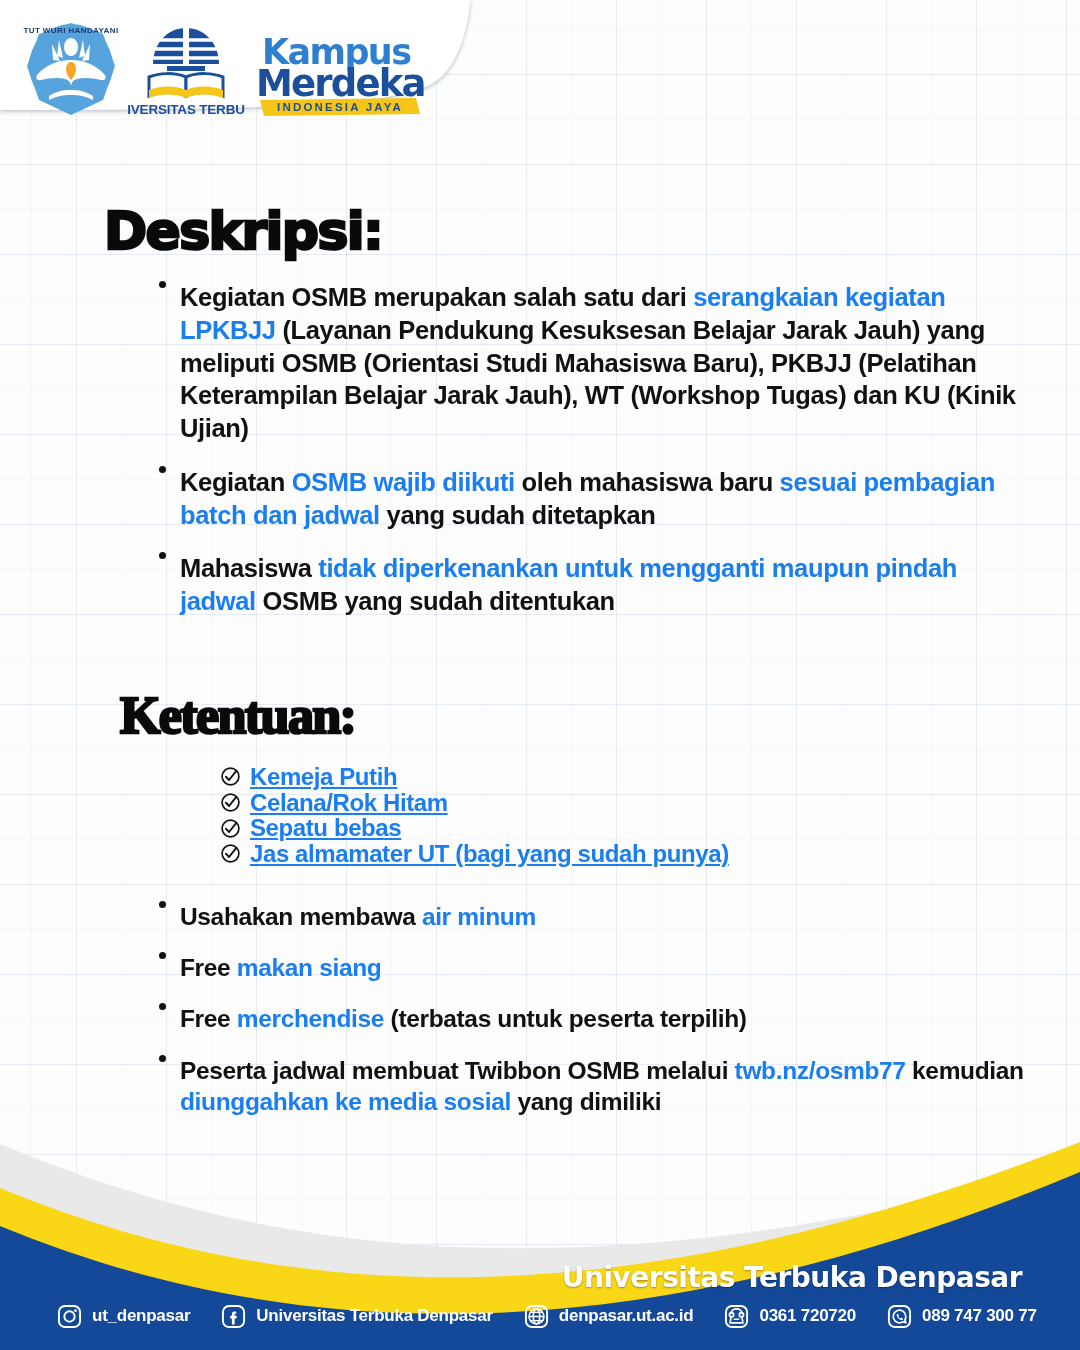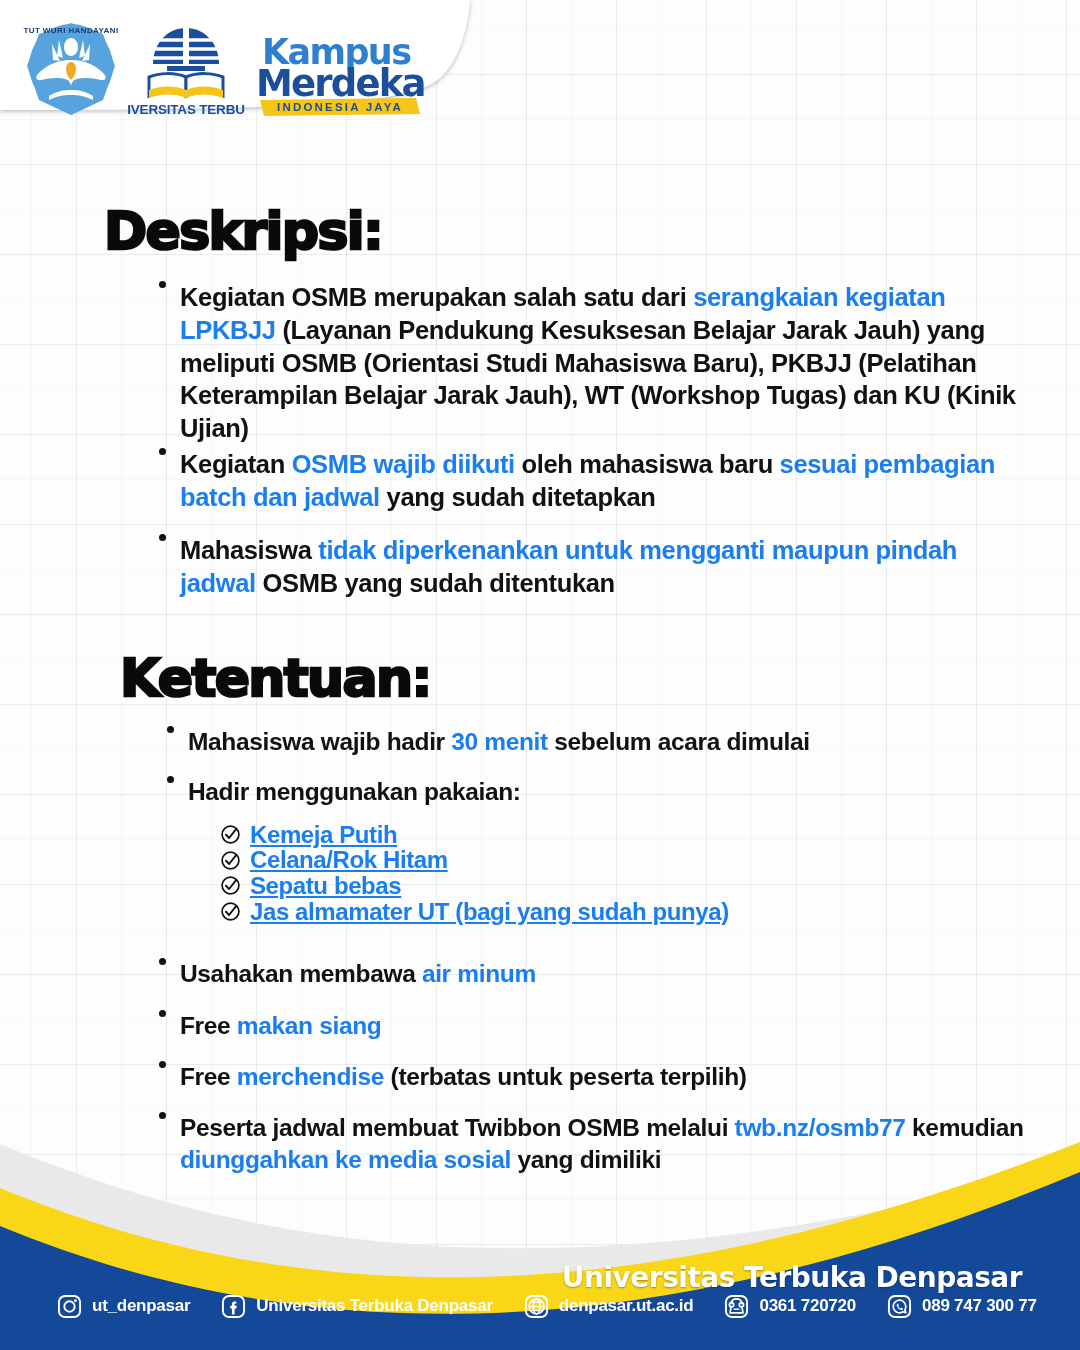--- a/index.html
+++ b/index.html
@@ -151,21 +151,21 @@
     color: #ffffff;
     font-family: "DejaVu Sans", "Liberation Sans", sans-serif;
     font-weight: 700;
     font-size: 28px;
     letter-spacing: -0.5px;
     text-shadow: 0 1px 2px rgba(0,0,0,0.35);
   }
 
   #footer-contacts {
     position: absolute;
-    left: 0; bottom: 24px;
+    left: 0; bottom: 14px;
     width: 1080px;
     height: 40px;
     z-index: 8;
     display: flex;
     align-items: center;
     padding-left: 56px;
     gap: 30px;
     box-sizing: border-box;
   }
   .contact {
@@ -251,33 +251,29 @@
         <text x="86" y="85" font-family="'Liberation Sans',sans-serif" font-size="11.5" font-weight="700" fill="#1b4f9c" text-anchor="middle" letter-spacing="2.2">INDONESIA JAYA</text>
       </svg>
     </div>
   </div>
 
   <div id="content">
 
     <div class="section" style="padding:0 64px 0 96px;">
       <div class="section-title" style="margin:85px 0 24px 0;">Deskripsi:</div>
       <ul class="bullets" style="font-size:25.5px;line-height:1.285;padding-left:50px;">
-        <li style="margin-bottom:3px;"><span>Kegiatan OSMB merupakan salah satu dari </span><span class="blue">serangkaian kegiatan LPKBJJ</span><span> (Layanan Pendukung Kesuksesan Belajar Jarak Jauh) yang meliputi OSMB (Orientasi Studi Mahasiswa Baru), PKBJJ (Pelatihan Keterampilan Belajar Jarak Jauh), WT (Workshop Tugas) dan KU (Kinik Ujian)</span></li>
+        <li style="margin-bottom:21px;"><span>Kegiatan OSMB merupakan salah satu dari </span><span class="blue">serangkaian kegiatan LPKBJJ</span><span> (Layanan Pendukung Kesuksesan Belajar Jarak Jauh) yang meliputi OSMB (Orientasi Studi Mahasiswa Baru), PKBJJ (Pelatihan Keterampilan Belajar Jarak Jauh), WT (Workshop Tugas) dan KU (Kinik Ujian)</span></li>
         <li style="margin-bottom:21px;"><span>Kegiatan </span><span class="blue">OSMB wajib diikuti</span><span> oleh mahasiswa baru </span><span class="blue">sesuai pembagian batch dan jadwal</span><span> yang sudah ditetapkan</span></li>
         <li><span>Mahasiswa </span><span class="blue">tidak diperkenankan untuk mengganti maupun pindah jadwal</span><span> OSMB yang sudah ditentukan</span></li>
       </ul>
     </div>
 
     <div class="section" style="padding:0 64px 0 96px;">
-      <div class="section-title" style="margin:52px 0 22px 16px;">Ketentuan:</div>
-
-      <ul class="bullets" style="font-size:24.5px;line-height:1.28;padding-left:58px;">
-        <li style="margin-bottom:19px;"><span>Mahasiswa wajib hadir </span><span class="blue">30 menit</span><span> sebelum acara dimulai</span></li>
-        <li><span>Hadir menggunakan pakaian:</span></li>
-      </ul>
+      <div class="section-title" style="margin:72px 0 22px 16px;font-family:Liberation Serif, serif;">Ketentuan:</div>
+
 
       <ul class="checklist" style="font-size:24px;line-height:1.07;padding-left:116px;margin-top:14px;">
         <li>
           <span class="chk-icon">
             <svg viewBox="0 0 24 24" width="21" height="21">
                 <circle cx="12" cy="12" r="9.6" fill="none" stroke="#111" stroke-width="1.9"></circle>
                 <path d="M6.8 12.3 L10.4 16 L18.6 5.6" fill="none" stroke="#111" stroke-width="2.1" stroke-linecap="round" stroke-linejoin="round"></path>
               </svg>
           </span>
           <span>Kemeja Putih</span>

